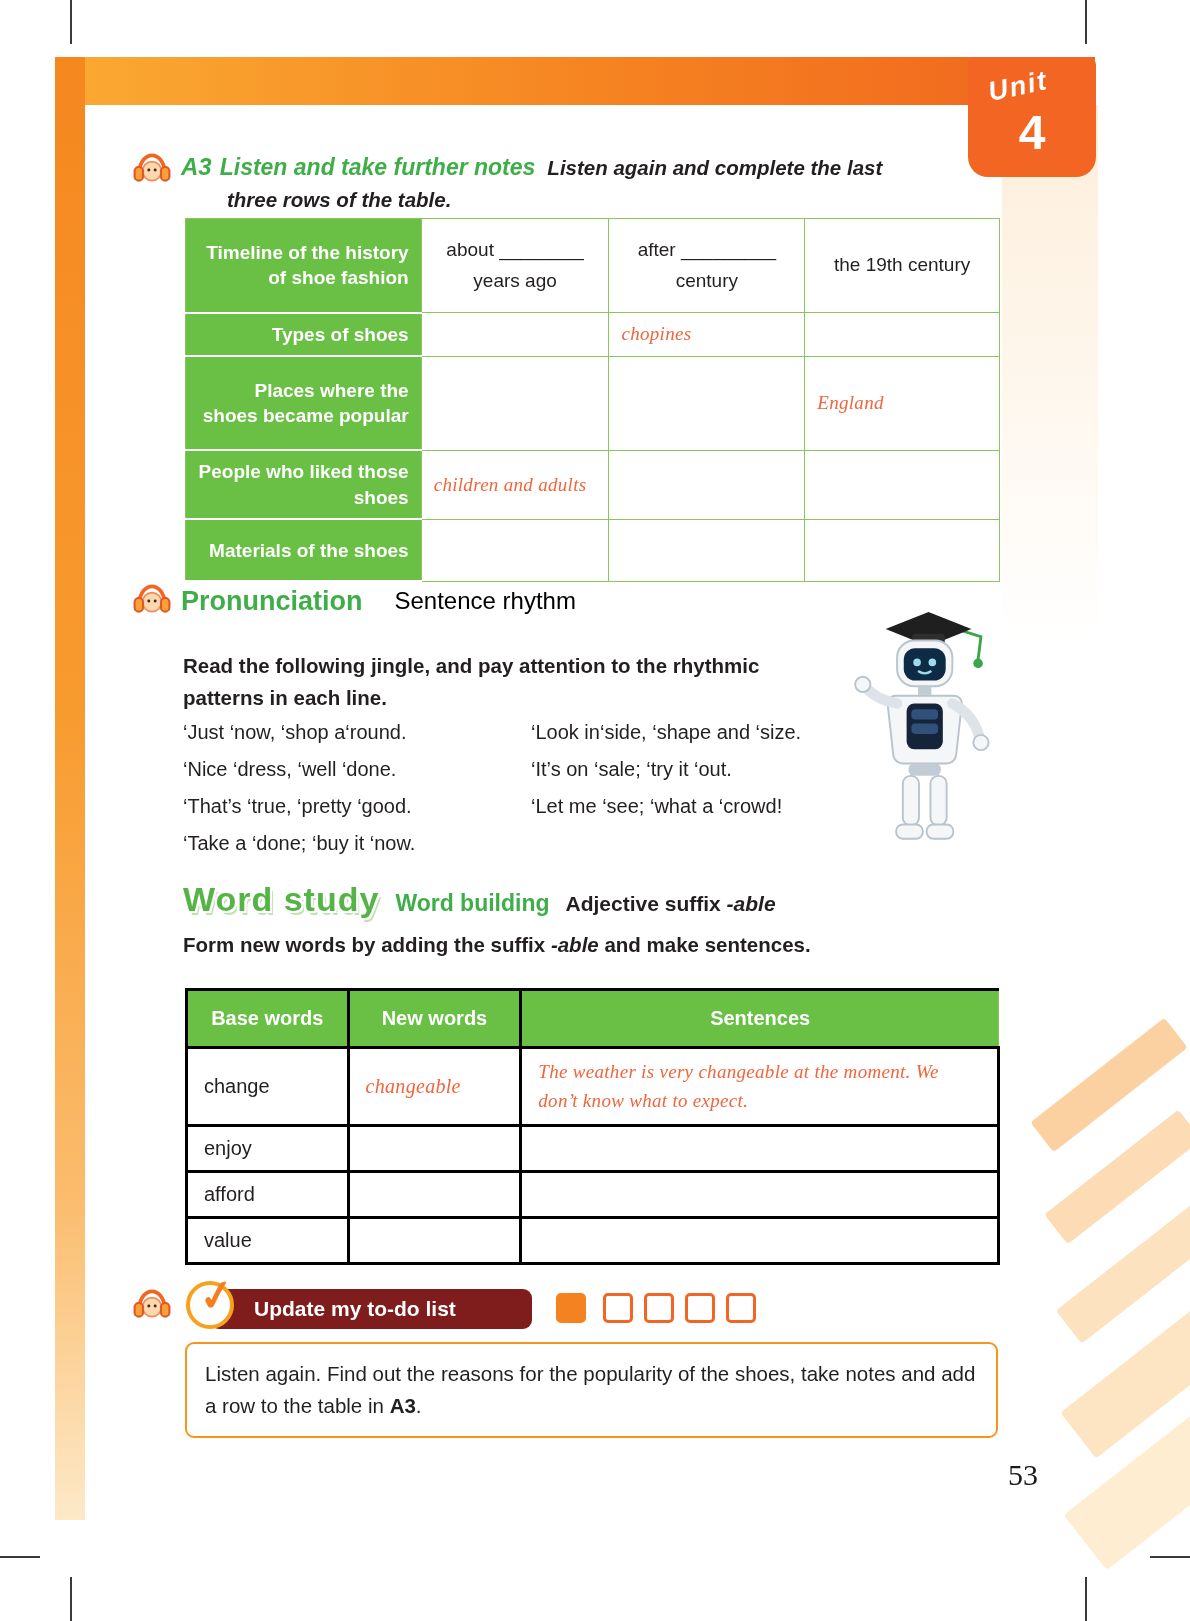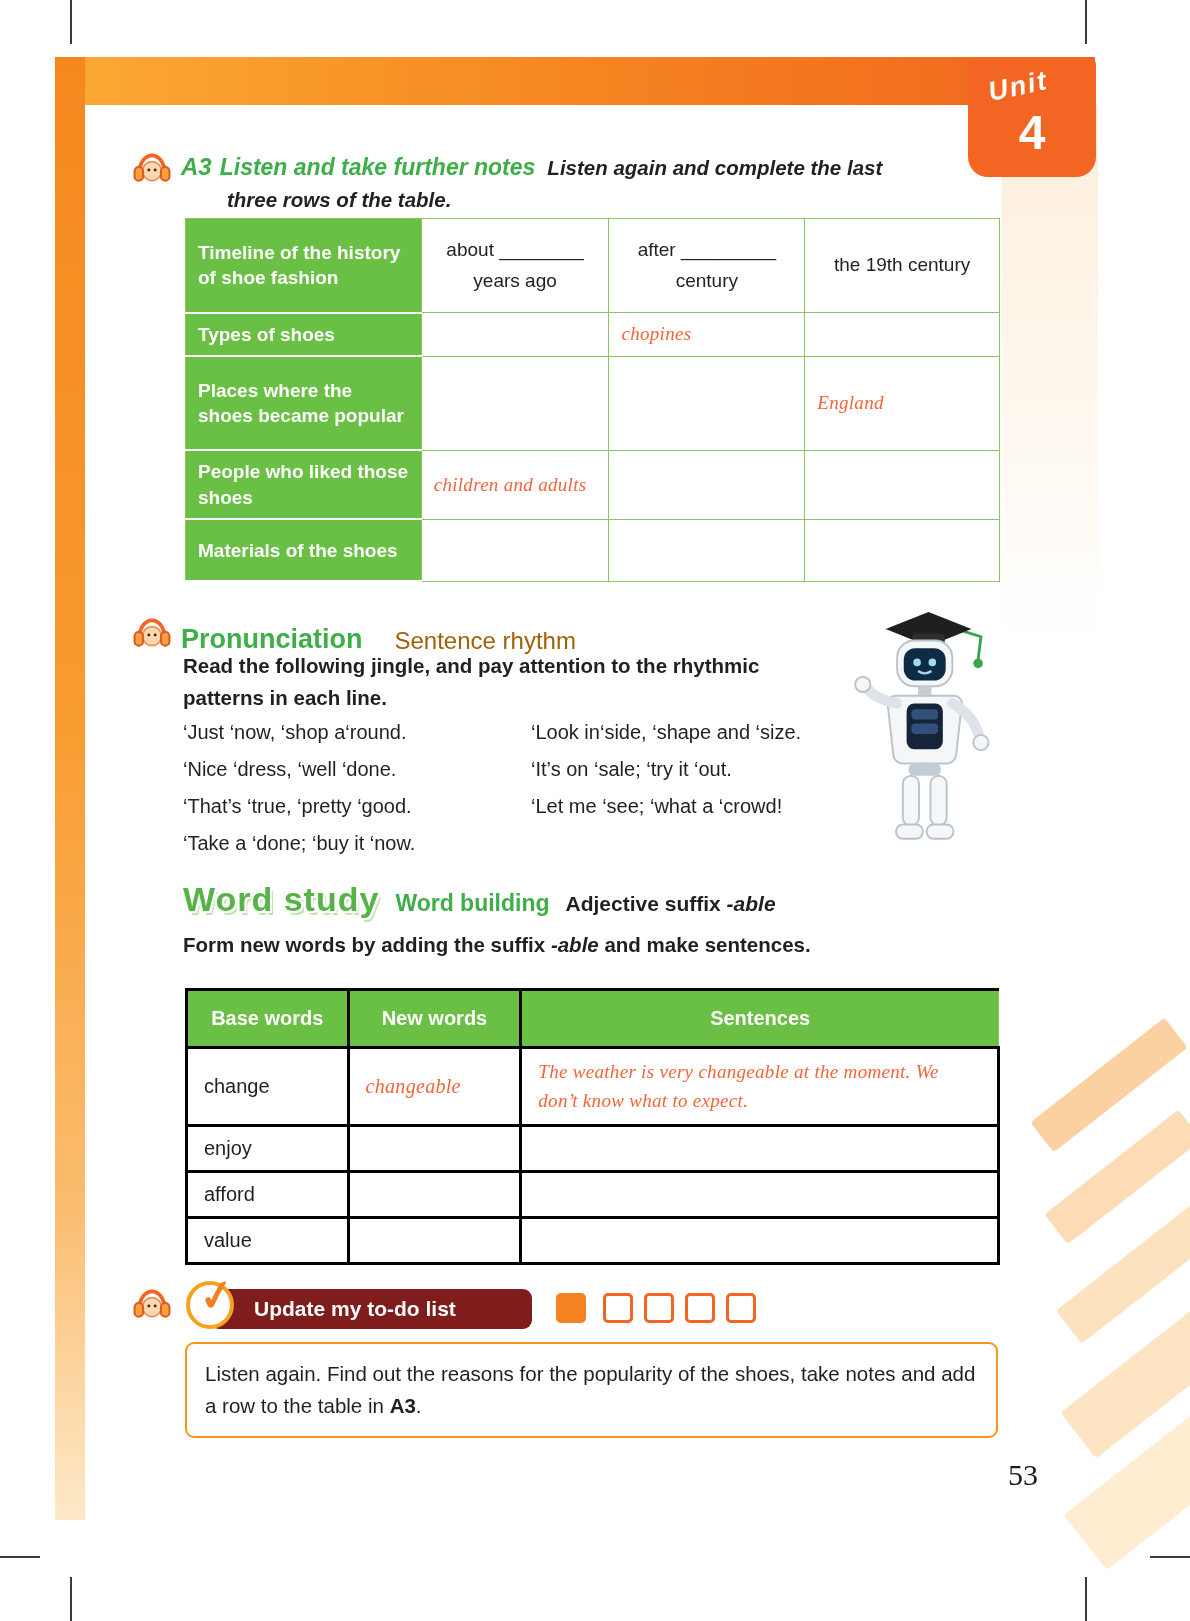--- a/index.html
+++ b/index.html
@@ -55,36 +55,36 @@
   }
   .a3-head p { padding-left:46px; text-indent:-46px; line-height:1.45;font-style:italic; }
   .a3-code  { color:#3fae49; font-weight:bold; font-size:24px; margin-right:8px; }
   .a3-title { color:#3fae49; font-weight:bold; font-size:23px; margin-right:12px; }
   .a3-instr { color:#231f20; font-weight:bold; font-size:20.5px; }
   
   table { border-collapse:collapse; }
   .a3-table { position:absolute; left:185px; top:218px; width:815px; }
   .a3-table th, .a3-table td { border:1px solid #8cc55e; font-size:19px; }
   .a3-table th {
-    background:#6abf45; color:#fff; font-weight:bold; text-align:left;
+    background:#6abf45; color:#fff; font-weight:bold; text-align:right;
     padding:8px 12px; line-height:1.35; border-bottom:2px solid #fff; vertical-align:middle;
   }
   .a3-table td { vertical-align:middle; padding:6px 12px; }
   .a3-table td.print { text-align:center; line-height:1.6; }
   .hand {
     font-family:"Liberation Serif", serif; font-style:italic;
     color:#f2653c; font-size:20px; letter-spacing:.3px;
   }
   
   .pron-head {
-    position:absolute; left:133px; top:615px;
-    display:flex; align-items:flex-end; gap:10px;
+    position:absolute; left:133px; top:581px;
+    display:flex; align-items:center; gap:10px;
   }
   .pron-title { color:#3fae49; font-weight:bold; font-size:27px; }
-  .pron-sub   { color:#a16207; font-size:24px; margin-left:22px; }
+  .pron-sub   { color:#000000; font-size:24px; margin-left:22px; }
   .pron-instr {
     position:absolute; left:183px; top:650px; width:600px;
     font-weight:bold; font-size:20.5px; line-height:1.55;
   }
   .jingle { position:absolute; left:183px; top:714px; display:flex; }
   .jingle .col { width:348px; }
   .jline { font-size:20px; line-height:37px; }
   .robot-wrap { position:absolute; left:838px; top:606px; }
   
   .ws-head {

